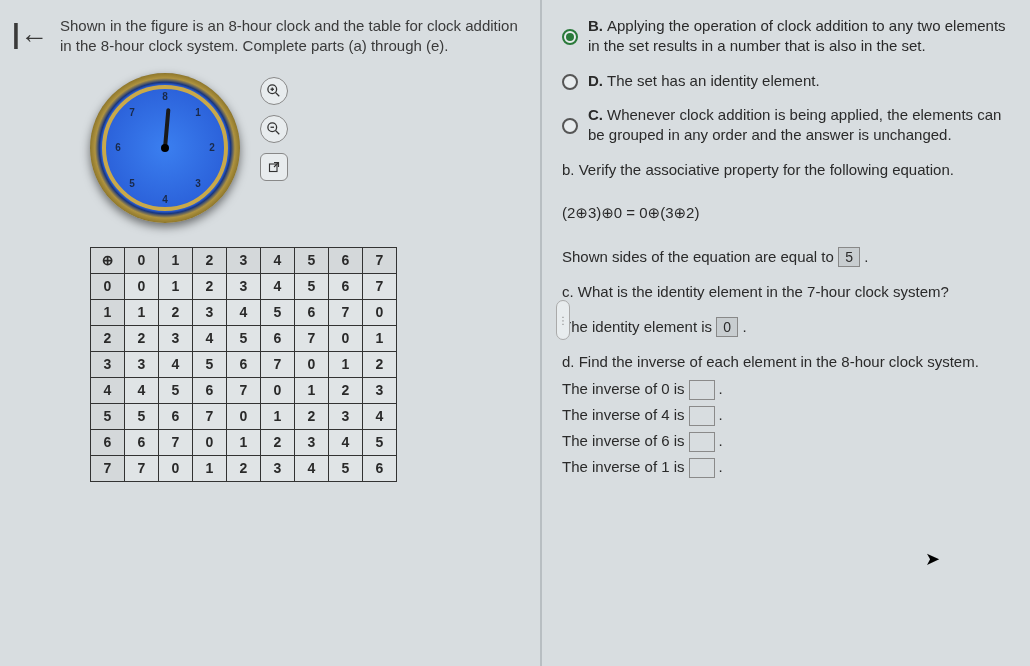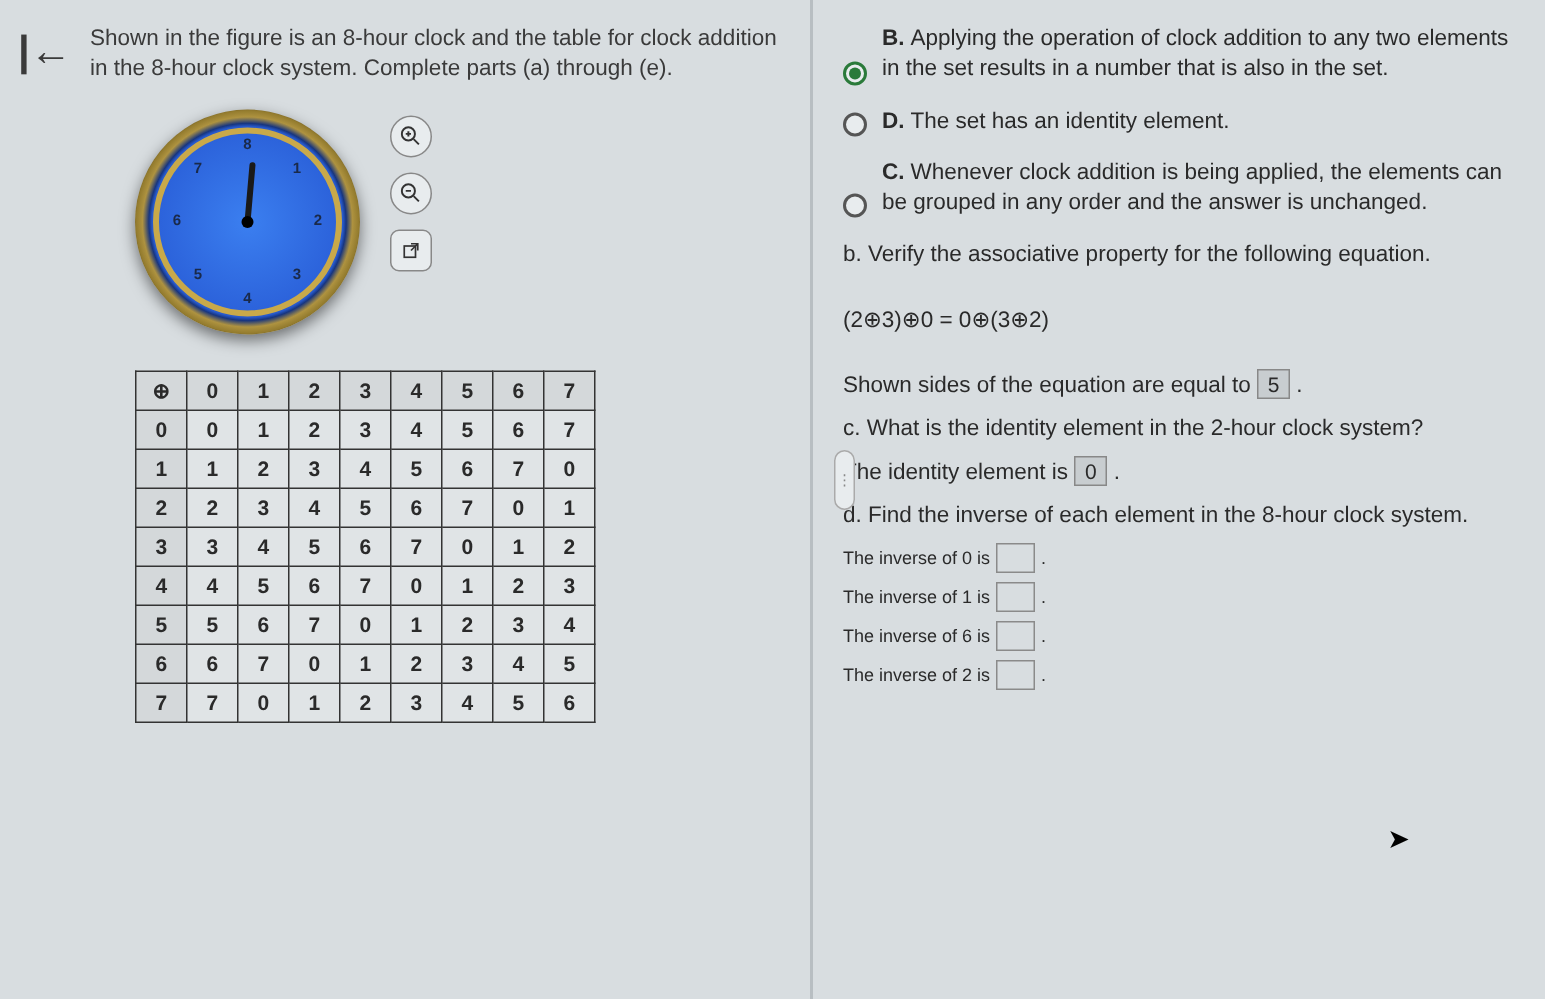--- a/index.html
+++ b/index.html
@@ -119,21 +119,21 @@
     width: 34px;
     height: 26px;
     text-align: center;
     font-size: 14px;
     font-weight: bold;
     background: #e0e4e6;
   }
   .addition-table th { background: #d4d8da; }
   .choice-row {
     display: flex;
-    align-items: flex-end;
+    align-items: center;
     gap: 10px;
     margin-bottom: 14px;
     font-size: 15px;
     line-height: 1.35;
   }
   .radio {
     width: 16px;
     height: 16px;
     border: 2px solid #555;
     border-radius: 50%;
@@ -153,21 +153,21 @@
   .radio.selected {
     border-color: #2a7a3a;
   }
   .choice-letter {
     font-weight: bold;
     margin-right: 4px;
   }
   .sub-q {
     font-size: 15px;
     line-height: 1.4;
-    margin: 2px 0 8px 0;
+    margin: 14px 0 8px 0;
   }
   .equation {
     font-size: 15px;
     margin: 24px 0;
   }
   .answer-box {
     display: inline-block;
     min-width: 22px;
     height: 20px;
     background: #c8cdd0;
@@ -179,24 +179,23 @@
   }
   .answer-box.empty {
     background: #d8dde0;
     border: 1px solid #8a8a8a;
     width: 26px;
   }
   .inverse-list {
     margin-top: 6px;
   }
   .inverse-list div {
-    font-size: 12px;
+    font-size: 15px;
     margin-bottom: 6px;
     display: flex;
-    align-items: center;
     gap: 4px;
   }
   .divider-handle {
     position: absolute;
     left: 556px;
     top: 300px;
     width: 14px;
     height: 40px;
     background: #e8ecee;
     border: 1px solid #aaa;
@@ -386,46 +385,46 @@
     </div>
 
     <div class="sub-q">b. Verify the associative property for the following equation.</div>
     <div class="equation">(2⊕3)⊕0 = 0⊕(3⊕2)</div>
     <div class="sub-q">
       <span>Shown sides of the equation are equal to</span>
       <span class="answer-box">5</span>
       <span>.</span>
     </div>
 
-    <div class="sub-q">c. What is the identity element in the 2-hour clock system?</div>
+    <div class="sub-q">c. What is the identity element in the 7-hour clock system?</div>
     <div class="sub-q">
       <span>The identity element is</span>
       <span class="answer-box">0</span>
       <span>.</span>
     </div>
 
     <div class="sub-q">d. Find the inverse of each element in the 8-hour clock system.</div>
     <div class="inverse-list">
       <div>
           <span>The inverse of 0 is</span> 
           <span class="answer-box empty"></span>
           <span>.</span>
         </div>
       <div>
-          <span>The inverse of 1 is</span> 
+          <span>The inverse of 4 is</span> 
           <span class="answer-box empty"></span>
           <span>.</span>
         </div>
       <div>
           <span>The inverse of 6 is</span> 
           <span class="answer-box empty"></span>
           <span>.</span>
         </div>
       <div>
-          <span>The inverse of 2 is</span> 
+          <span>The inverse of 1 is</span> 
           <span class="answer-box empty"></span>
           <span>.</span>
         </div>
     </div>
   </div>
 </div>
 
 <div class="divider-handle">⋮</div>
 <div class="cursor-arrow">➤</div>
 

